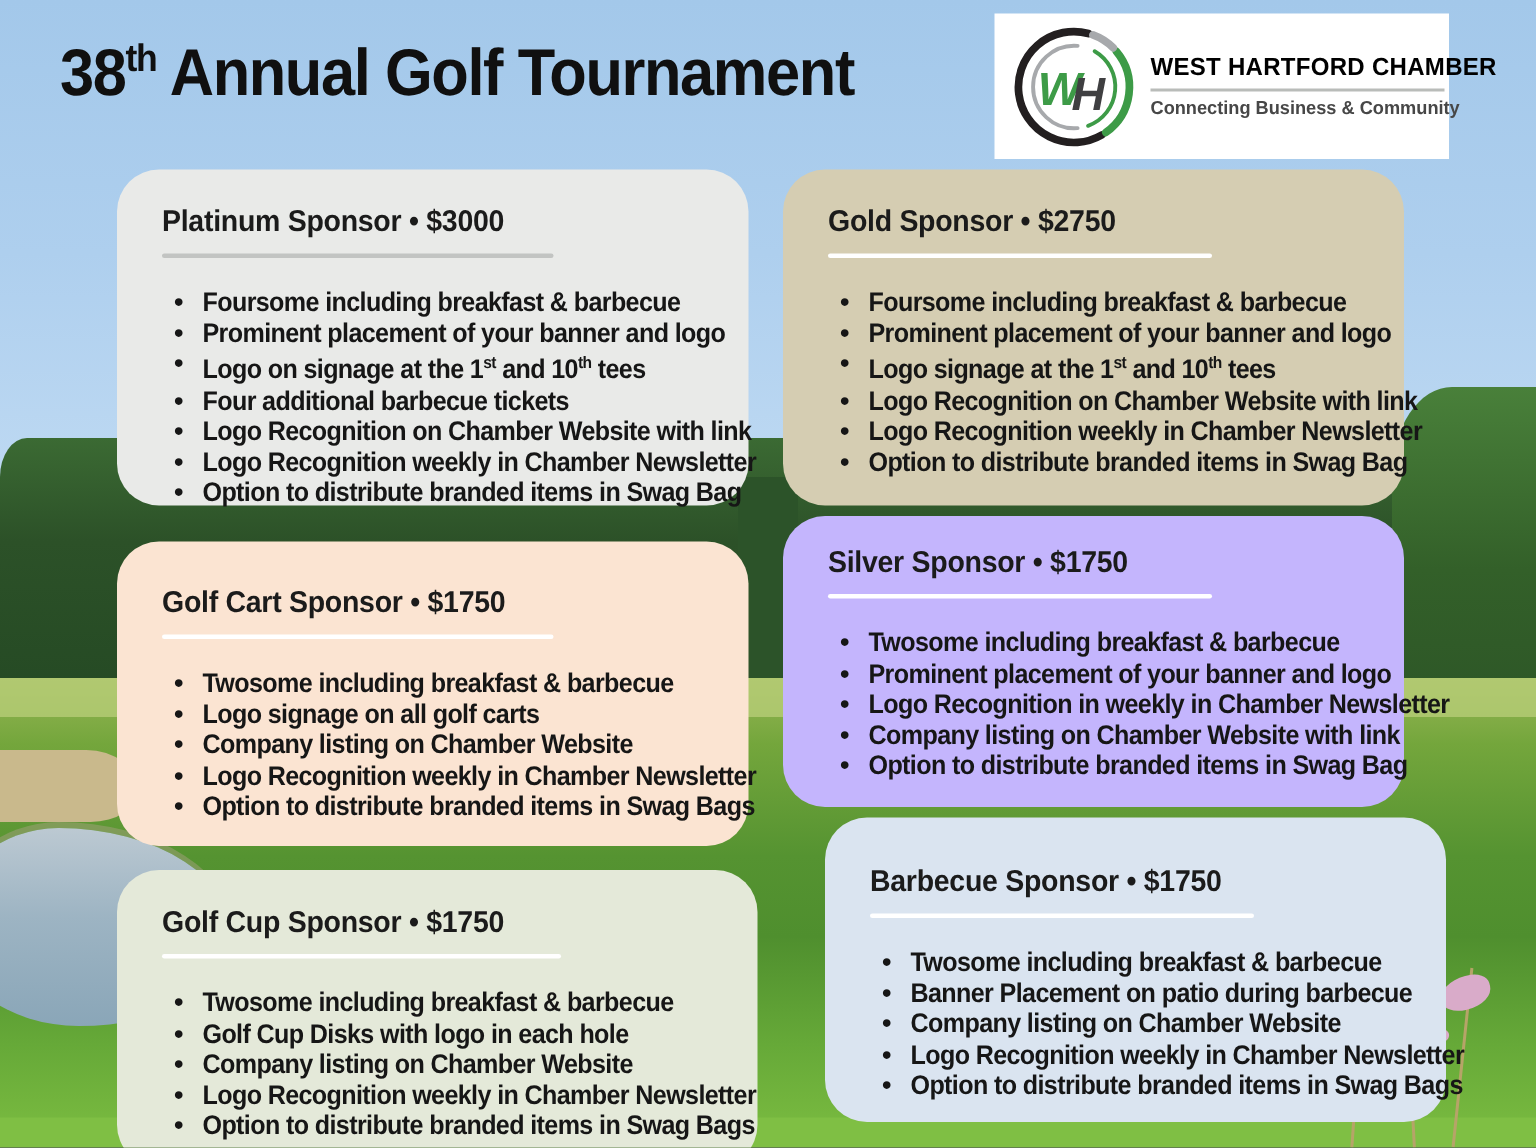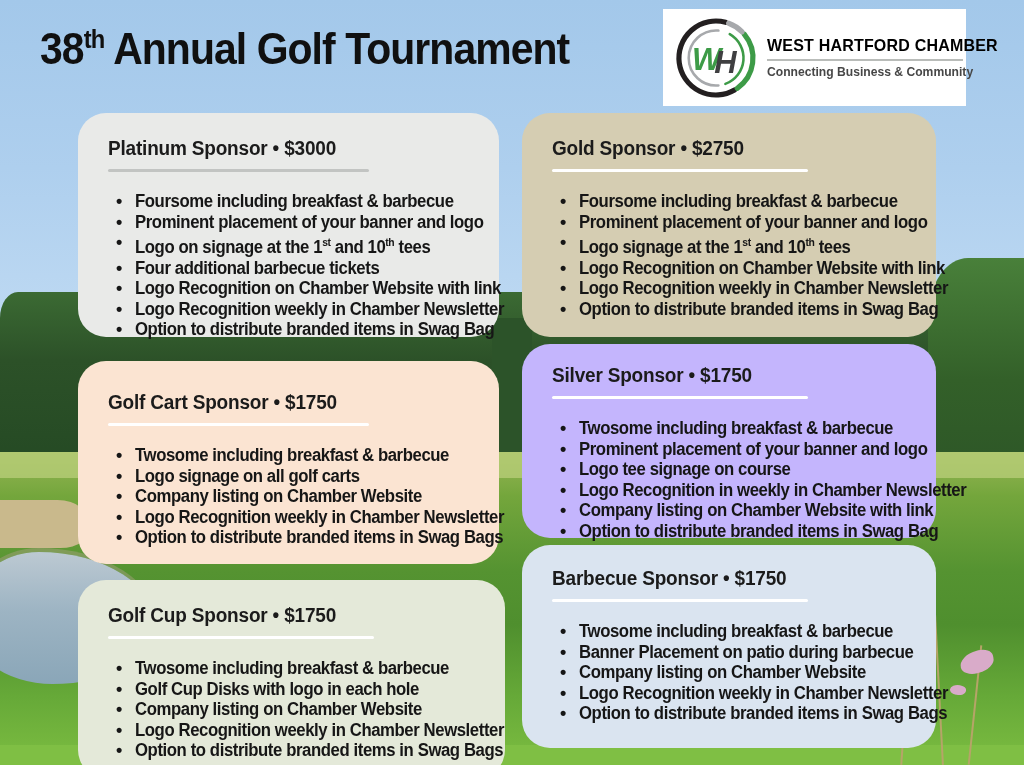--- a/index.html
+++ b/index.html
@@ -50,21 +50,21 @@
   .logo-rule{height:2px;background:#b9bcb9;margin:4px 0 4px 0;border:0;width:196px;}
   .logo-tagline{font-size:12.5px;font-weight:700;color:#474747;white-space:nowrap;
     transform:scaleX(.97);transform-origin:left;}
   
   .card{position:absolute;box-sizing:border-box;padding:24px 28px 0 30px;border-radius:28px;}
   #card-platinum{left:78px;top:113px;width:421px;height:224px;}
   #card-gold{left:522px;top:113px;width:414px;height:224px;}
   #card-golf-cart{left:78px;top:337px;width:421px;height:203px;padding-top:30px;margin-top:24px;}
   #card-silver{left:522px;top:344px;width:414px;height:194px;padding-top:20px;}
   #card-golf-cup{left:78px;top:580px;width:427px;height:198px;}
-  #card-barbecue{left:522px;top:545px;width:414px;height:203px;padding-top:22px;}
+  #card-barbecue{left:550px;top:545px;width:414px;height:203px;padding-top:32px;}
   .card-heading{margin:0;font-size:20px;font-weight:700;color:#1b1b1b;letter-spacing:-.2px;
     white-space:nowrap;transform:scaleX(.95);transform-origin:left;}
   .card-divider{height:3px;width:72%;margin-top:9px;border-radius:2px;}
   .card-bullets{list-style:none;margin:19px 0 0 2px;padding:0;}
   .card-bullets li{position:relative;padding-left:25px;font-size:18px;font-weight:700;
     color:#161616;line-height:20.5px;letter-spacing:-.45px;white-space:nowrap;}
   .card-bullets li::before{content:"\2022";position:absolute;left:6px;top:0;}
   .card-bullets li .bt{display:inline-block;transform:scaleX(.93);transform-origin:left;}
   .card-bullets sup, .card-heading sup{font-size:62%;font-weight:700;text-align:right;}
 </style>
@@ -150,21 +150,20 @@
           <li><span class="bt">Option to distribute branded items in Swag Bags</span></li>
         </ul>
     </section>
 
     <section class="card" id="card-silver" style="background: #c4b5fd;">
       <h2 class="card-heading">Silver Sponsor • $1750</h2>
       <div class="card-divider" style="background: rgb(255, 255, 255);"></div>
       <ul class="card-bullets">
           <li><span class="bt">Twosome including breakfast &amp; barbecue</span></li>
           <li><span class="bt">Prominent placement of your banner and logo</span></li>
-          <li><span class="bt">Logo tee signage on course</span></li>
           <li><span class="bt">Logo Recognition in weekly in Chamber Newsletter</span></li>
           <li><span class="bt">Company listing on Chamber Website with link</span></li>
           <li><span class="bt">Option to distribute branded items in Swag Bag</span></li>
         </ul>
     </section>
 
     <section class="card" id="card-golf-cup" style="background: rgb(228, 233, 217);">
       <h2 class="card-heading">Golf Cup Sponsor • $1750</h2>
       <div class="card-divider" style="background: rgb(255, 255, 255);"></div>
       <ul class="card-bullets">

